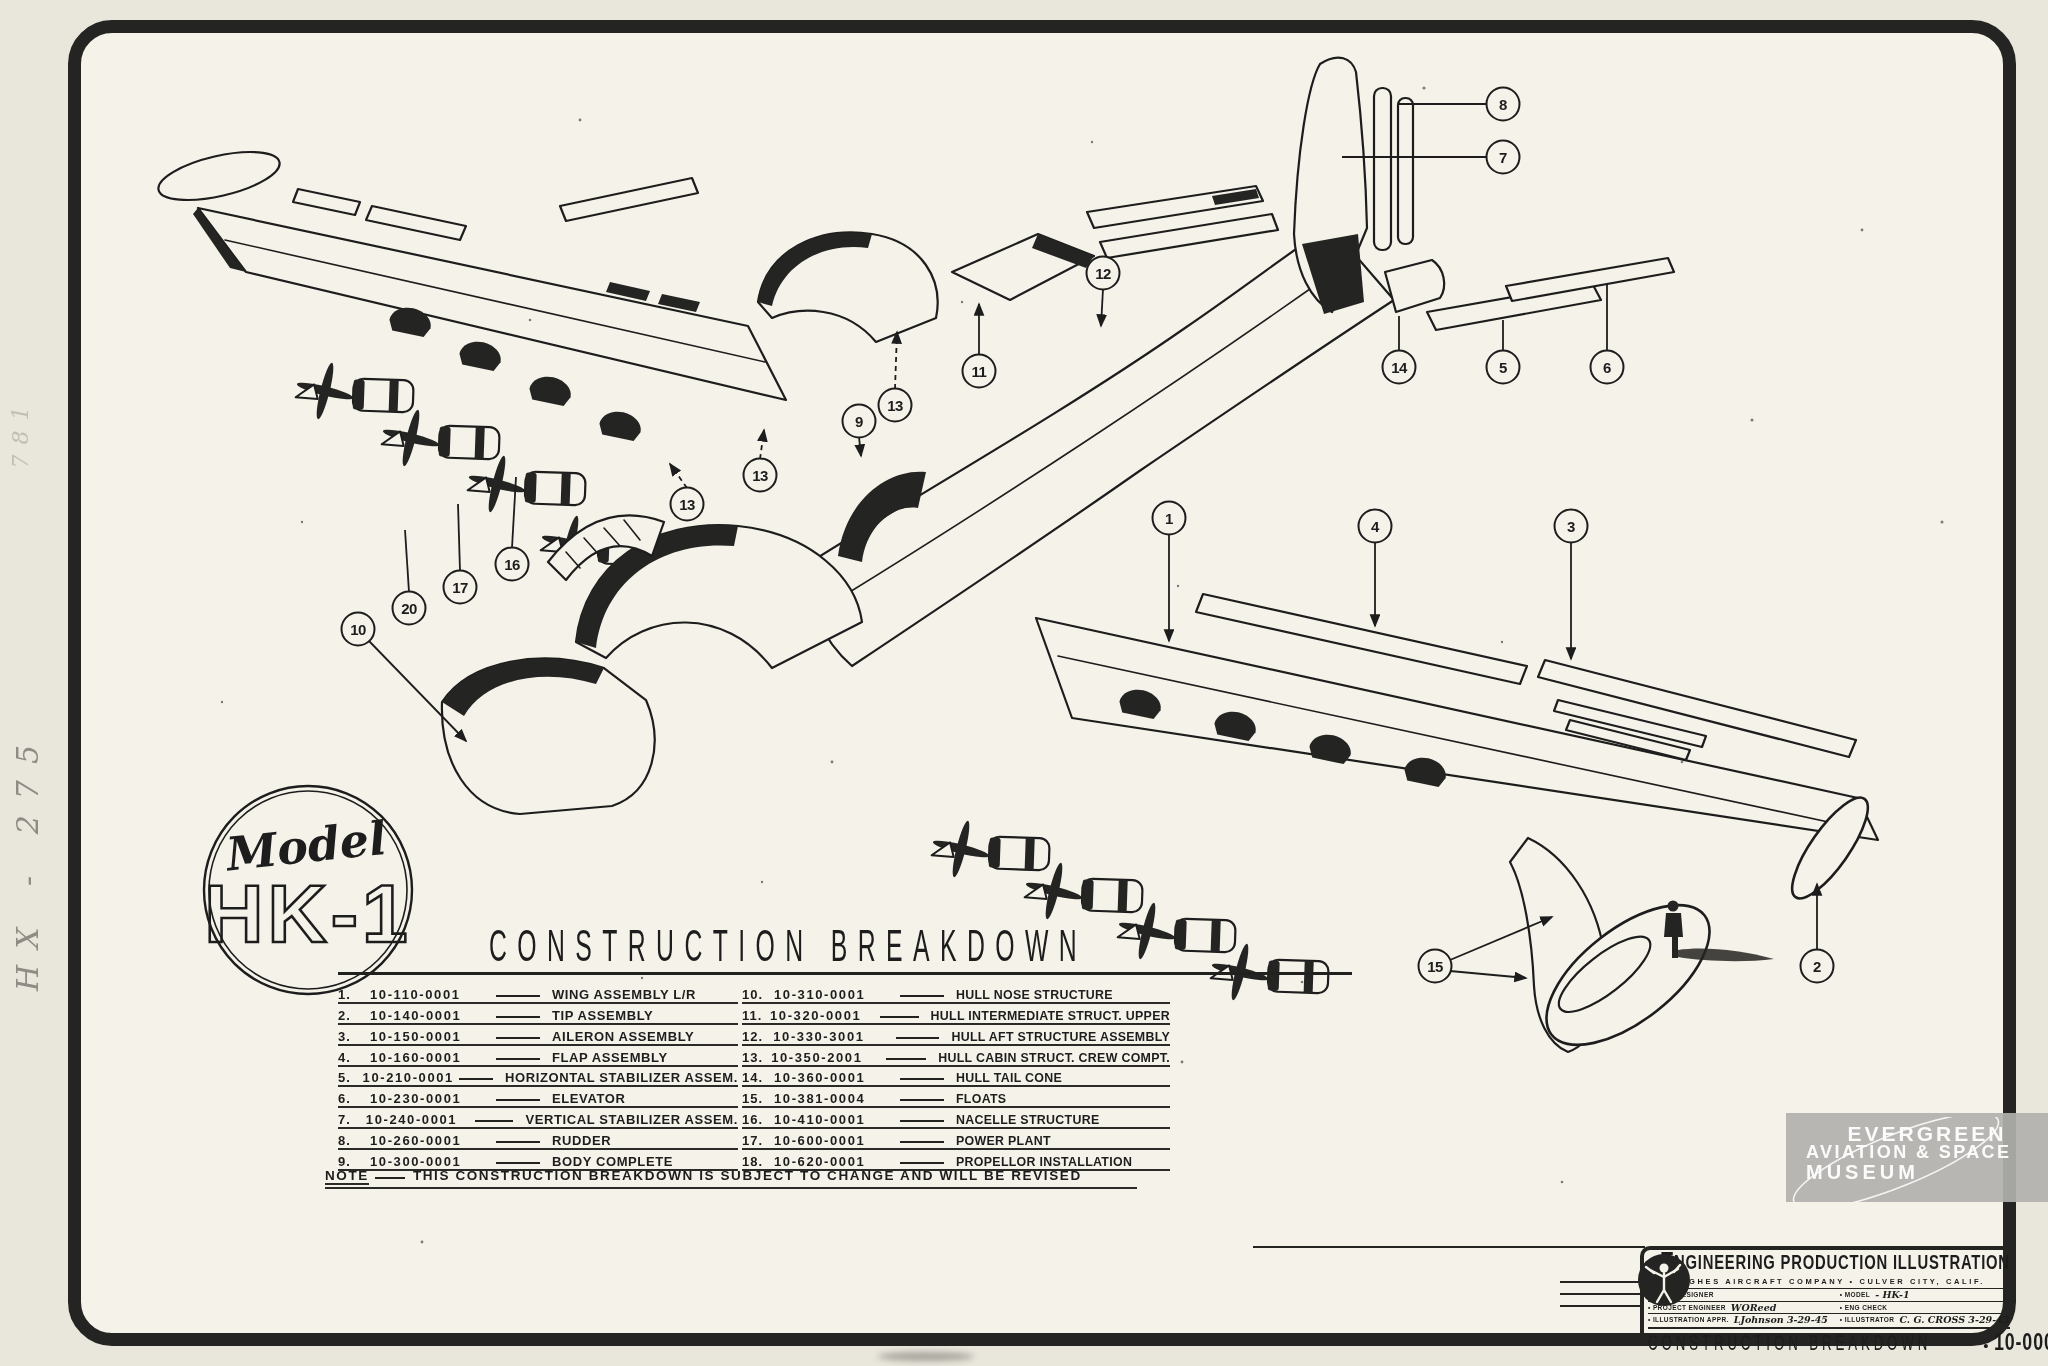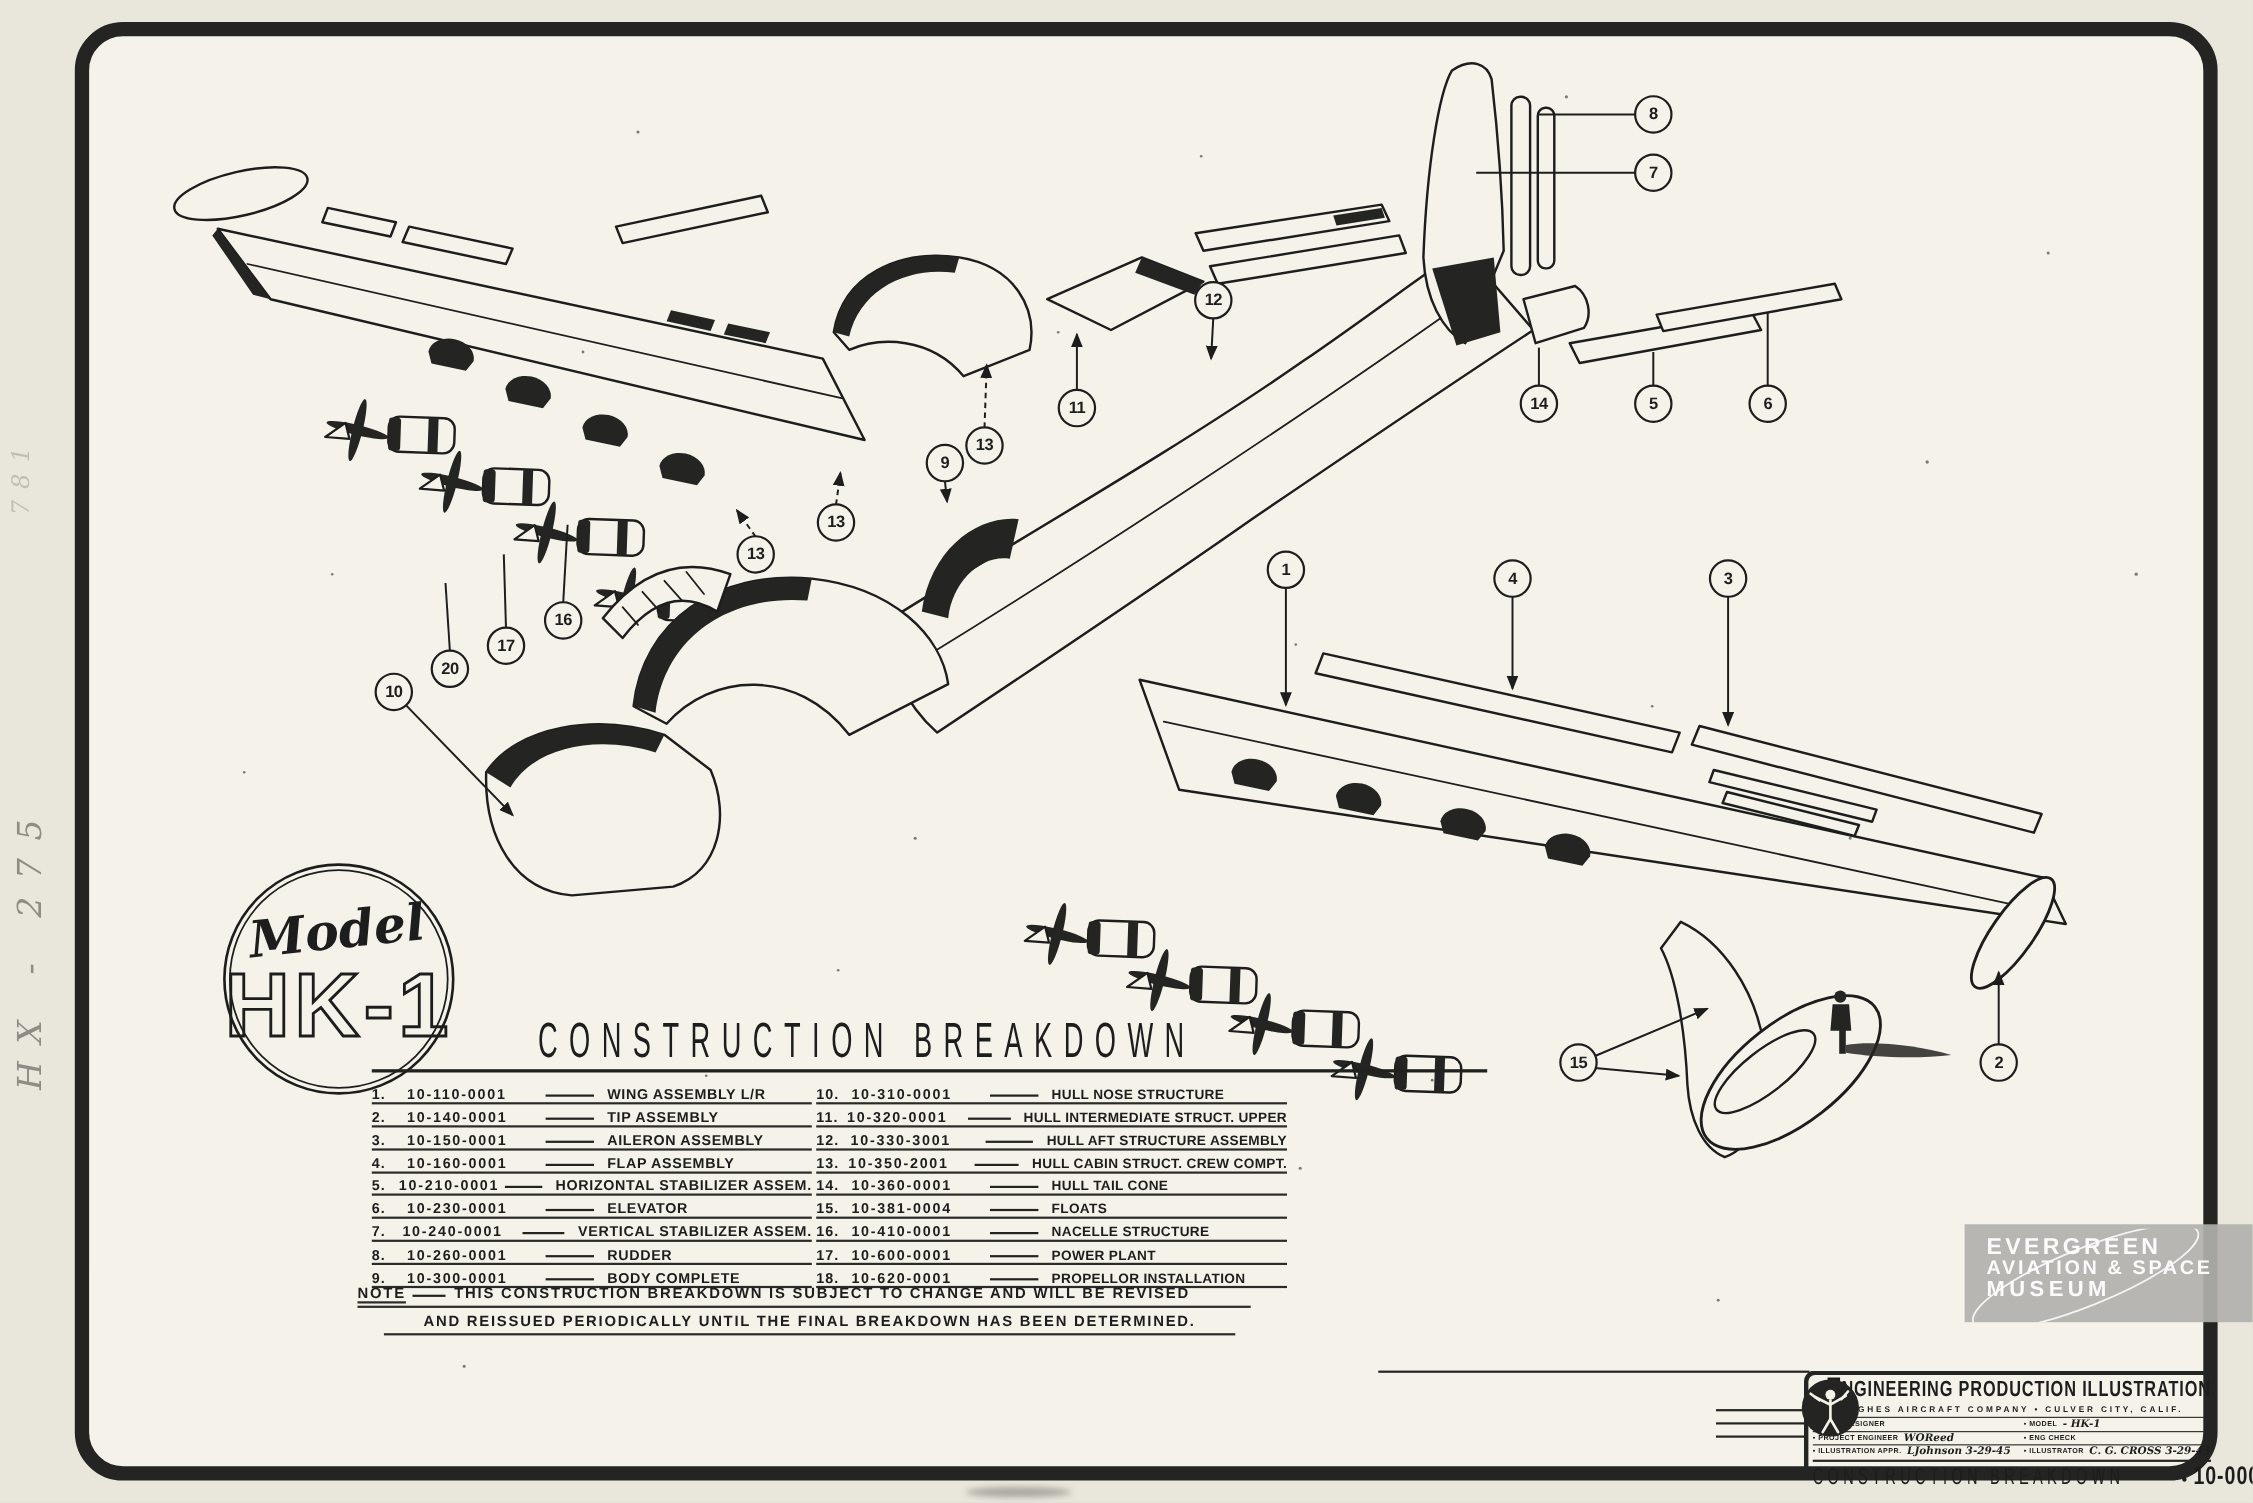--- a/index.html
+++ b/index.html
@@ -46,21 +46,21 @@
   .note{position:absolute;left:325px;top:1168px;width:812px;z-index:4;
         font-size:13.5px;font-weight:700;letter-spacing:1.6px;}
   .note-l1{display:flex;align-items:baseline;border-bottom:2px solid #2a2a28;padding-bottom:4px;}
   .note-label{border-bottom:2px solid #2a2a28;margin-bottom:-2px;}
   .note-dash{width:30px;border-top:2.2px solid #22221f;margin:0 8px 4px 6px;align-self:flex-end;}
   .note-l2{border-bottom:2px solid #2a2a28;text-align:center;padding:4px 0 4px 0;margin:0 14px 0 24px;}
   
   .watermark{position:absolute;left:1786px;top:1113px;width:262px;height:89px;
              background:rgba(177,177,174,.92);z-index:7;color:rgba(255,255,255,.95);
              padding:10px 0 0 20px;box-sizing:border-box;overflow:hidden;}
-  .wm1{font-size:21px;font-weight:700;letter-spacing:3px;line-height:22px;}
+  .wm1{font-size:21px;font-weight:700;letter-spacing:3px;line-height:22px;text-align:center;}
   .wm2{font-size:18px;font-weight:700;letter-spacing:2.4px;line-height:15px;}
   .wm3{font-size:20px;font-weight:700;letter-spacing:4px;line-height:25px;}
   .wm-swoosh{position:absolute;left:-18px;top:4px;pointer-events:none;}
   
   .tb-frame{position:absolute;left:1640px;top:1246px;width:374px;height:96px;box-sizing:border-box;
             border:4px solid #242422;border-right:none;border-bottom:none;
             border-top-left-radius:10px;z-index:6;background:transparent;}
   .tb{position:absolute;left:1648px;top:1246px;width:362px;z-index:6;}
   .tb-title{white-space:nowrap;margin:1px 0 0 12px;}
   .tb-title .init{font-size:27px;font-weight:700;display:inline-block;transform:scaleX(.78);
@@ -426,21 +426,20 @@
         <span class="pl-name">PROPELLOR INSTALLATION</span>
       </div>
     </div>
 
   <div class="note">
     <div class="note-l1">
       <span class="note-label">NOTE</span>
       <span class="note-dash"></span>
       <span>THIS CONSTRUCTION BREAKDOWN IS SUBJECT TO CHANGE AND WILL BE REVISED</span>
     </div>
-    <div class="note-l2">AND REISSUED PERIODICALLY UNTIL THE FINAL BREAKDOWN HAS BEEN DETERMINED.</div>
   </div>
 
   <div class="watermark">
     <svg class="wm-swoosh" width="300" height="86" viewBox="0 0 300 86">
       <ellipse cx="128" cy="44" rx="110" ry="26" fill="none" stroke="rgba(255,255,255,.85)" stroke-width="1.6" transform="rotate(-22 128 44)"></ellipse>
     </svg>
     <div class="wm1">EVERGREEN</div>
     <div class="wm2">AVIATION &amp; SPACE</div>
     <div class="wm3">MUSEUM</div>
   </div>

